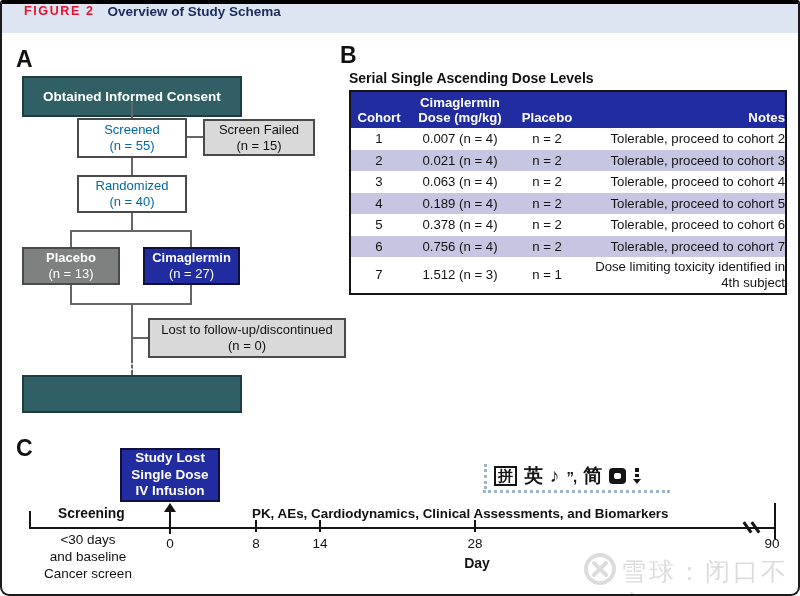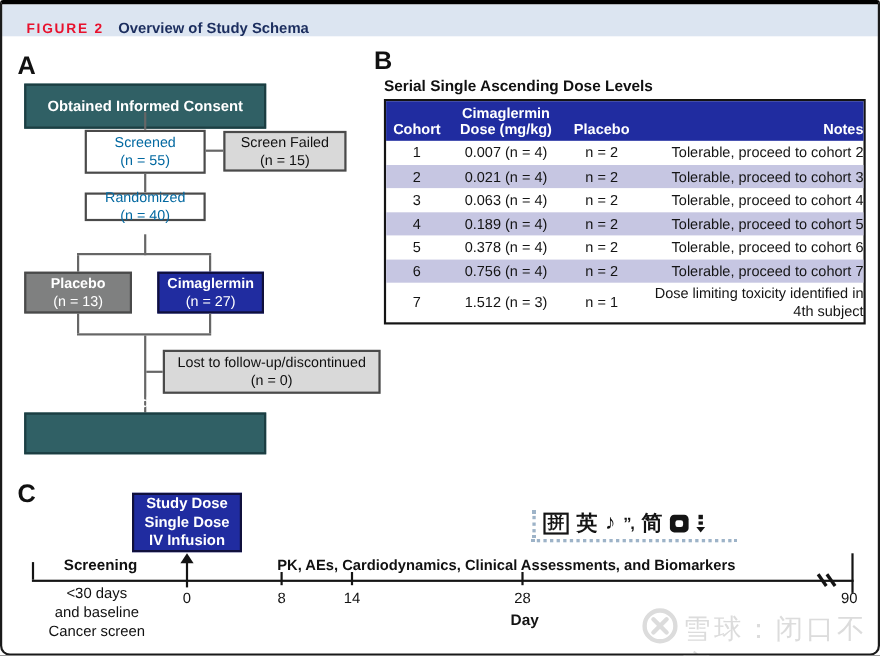--- a/index.html
+++ b/index.html
@@ -11,21 +11,21 @@
     color: #111;
     overflow: hidden;
   }
   .frame {
     position:absolute; inset:0; z-index:60; pointer-events:none;
     border:2px solid #1a1a1a; border-top:4px solid #000;
     border-radius:3px 3px 9px 9px;
   }
   .band {
     position:absolute; left:2px; right:2px; top:4px; height:29px;
-    background:#dce5f1; display:flex; align-items:flex-end;
+    background:#dce5f1; display:flex; align-items:flex-start;
   }
   .fig-label { margin-left:22px; color:#e8112d; font-weight:bold; font-size:12.5px; letter-spacing:1.6px; }
   .fig-title { margin-left:13px; color:#1b2d5e; font-weight:bold; font-size:13.5px; }
 
   .panel-label { position:absolute; font-weight:bold; font-size:23px; color:#111; }
 
   
   .fbox {
     position:absolute; display:flex; flex-direction:column;
     align-items:center; justify-content:center; text-align:center;
@@ -110,21 +110,21 @@
 
 <div class="ln" style="left:187px; top:136px; width:16px; height:2px;"></div>
 
 <div class="fbox ltgray" style="left:203px; top:119px; width:112px; height:37px;">
   <div>Screen Failed</div>
   <div>(n = 15)</div>
 </div>
 
 <div class="ln" style="left:131px; top:158px; width:2px; height:17px;"></div>
 
-<div class="fbox whitebox" style="left:77px; top:175px; width:110px; height:26px;">
+<div class="fbox whitebox" style="left:77px; top:175px; width:110px; height:38px;">
   <div>Randomized</div>
   <div>(n = 40)</div>
 </div>
 
 <div class="ln" style="left:131px; top:213px; width:2px; height:19px;"></div>
 <div class="ln" style="left:70px; top:230px; width:122px; height:2px;"></div>
 <div class="ln" style="left:70px; top:232px; width:2px; height:15px;"></div>
 <div class="ln" style="left:190px; top:232px; width:2px; height:15px;"></div>
 
 <div class="fbox graybox" style="left:22px; top:247px; width:98px; height:38px;">
@@ -207,21 +207,21 @@
     <div class="c">7</div>
     <div class="c">1.512 (n = 3)</div>
     <div class="c">n = 1</div>
     <div class="notes">Dose limiting toxicity identified in 4th subject</div>
   </div>
 </div>
 
 <div class="panel-label" style="left:16px; top:435px;">C</div>
 
 <div class="fbox bluebox b" style="left:120px; top:448px; width:100px; height:54px; font-size:13.5px; line-height:16.5px;">
-  <div>Study Dose</div>
+  <div>Study Lost</div>
   <div>Single Dose</div>
   <div>IV Infusion</div>
 </div>
 
 <div class="arrow-head" style="left:164px; top:503px;"></div>
 <div class="tl-line" style="left:169px; top:510px; width:2px; height:24px;"></div>
 
 <div class="tl-line" style="left:29px; top:527px; width:747px; height:2px;"></div>
 <div class="tl-line" style="left:29px; top:511px; width:2px; height:16px;"></div>
 <div class="tl-line" style="left:774px; top:503px; width:2px; height:36px;"></div>

